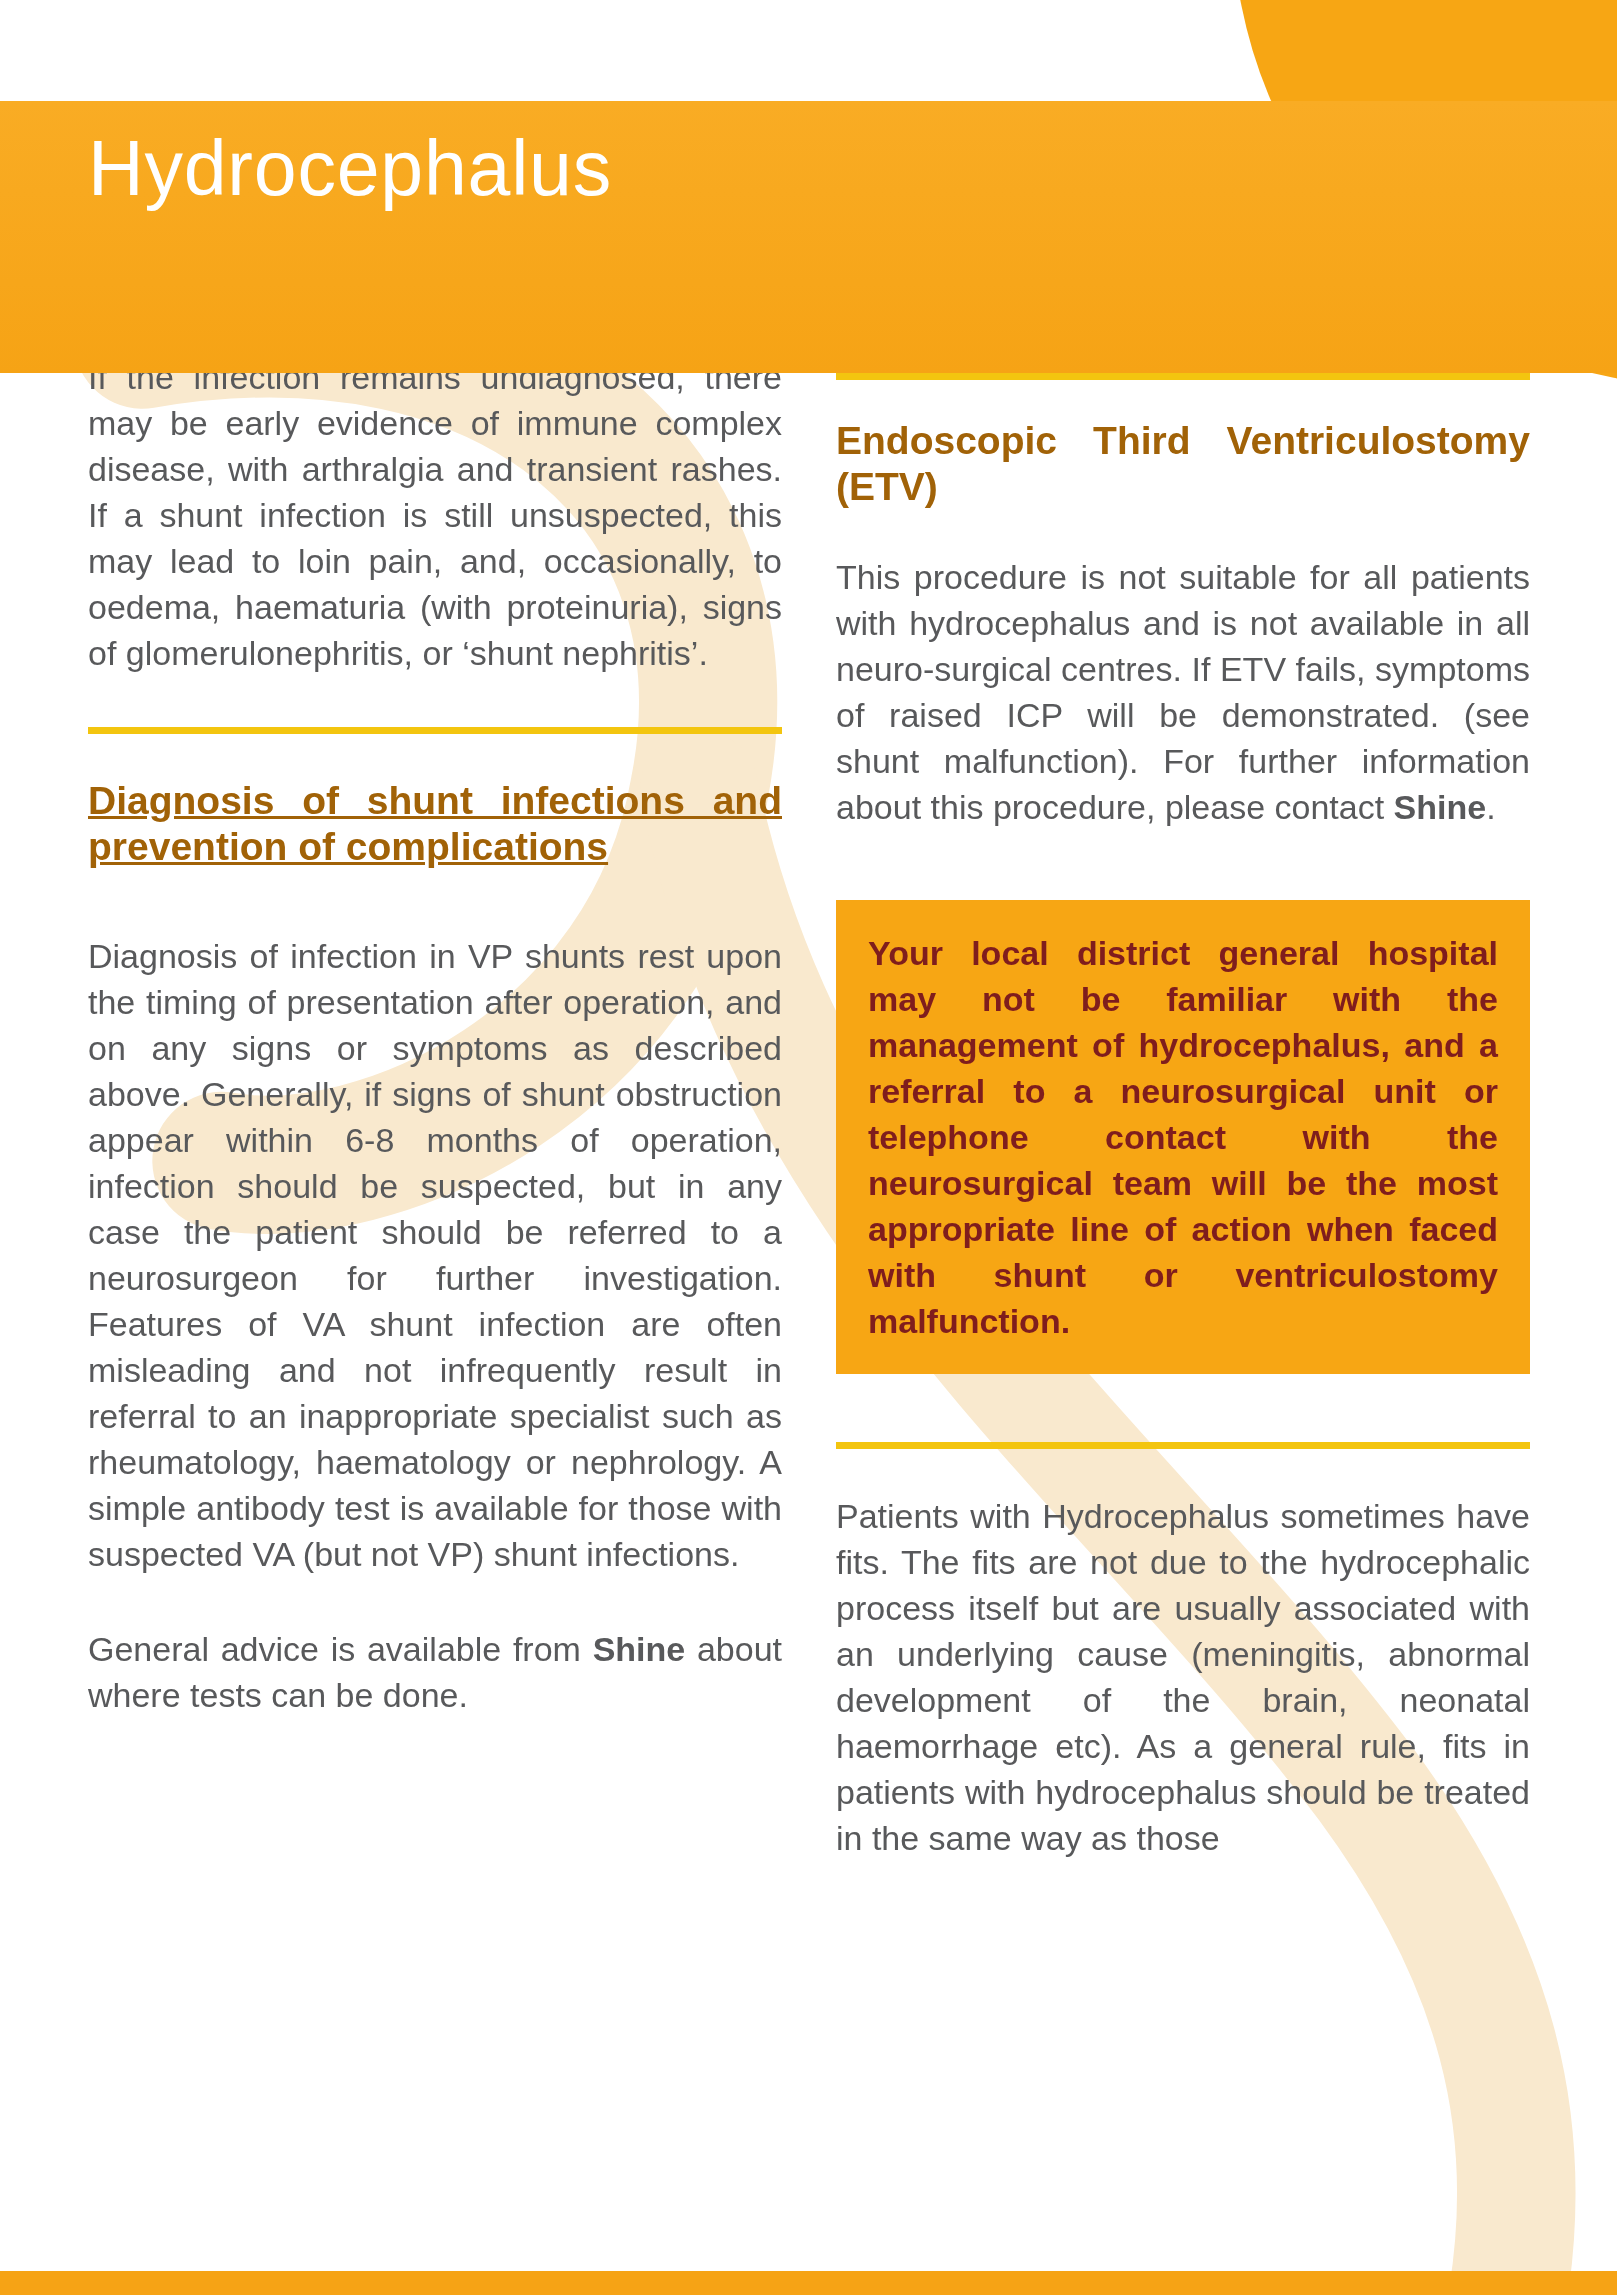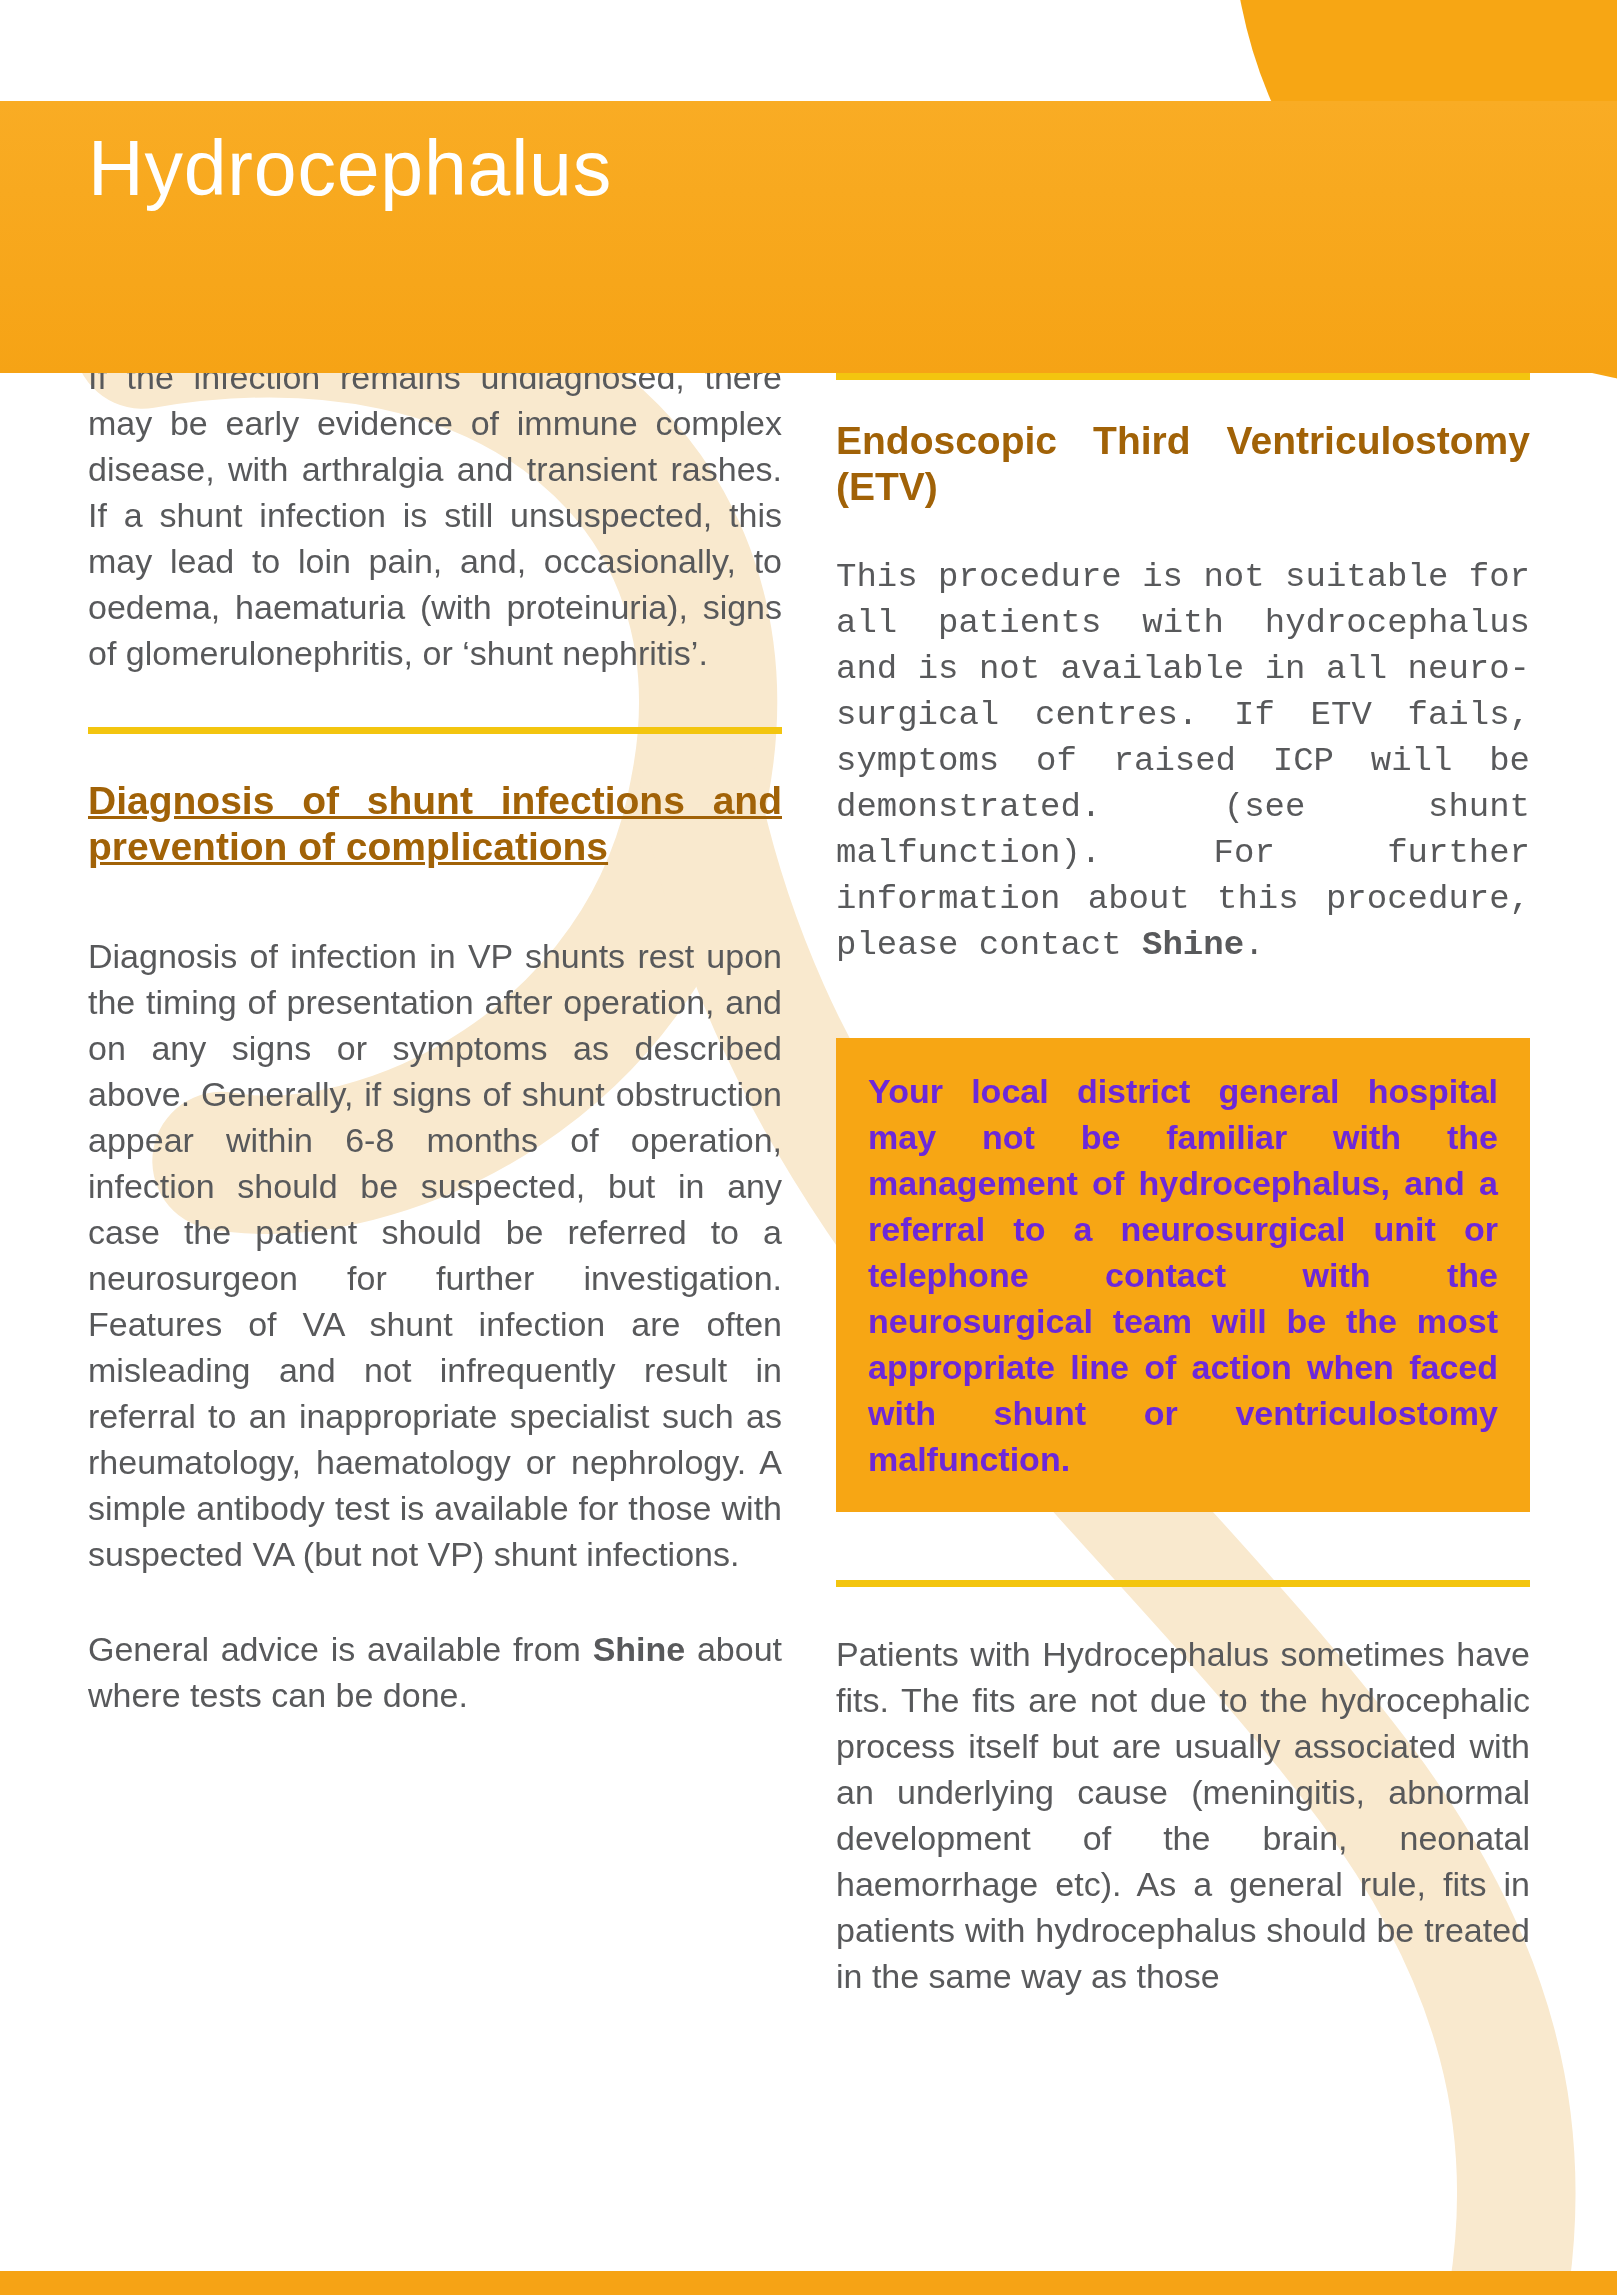--- a/index.html
+++ b/index.html
@@ -47,26 +47,26 @@
   strong { font-weight:bold; }
 
   
   .l-rule      { margin-top:51px; }
   .l-heading   { margin-top:44px;text-decoration:underline; }
   .l-para2     { margin-top:63px; }
   .l-para3     { margin-top:49px; }
 
   .r-rule1     { margin-top:19px; }
   .r-heading1  { margin-top:38px; }
-  .r-para1     { margin-top:44px;font-family:Liberation Mono, monospace; }
+  .r-para1     { margin-top:44px; }
   .callout {
     margin-top:70px;
     background:#F7A614;
     padding:30px 32px;
-    color:#6d28d9;
+    color:#7f1d1d;
   }
   .callout p { font-weight:bold; text-align:justify; text-align-last:left; }
   .r-rule2     { margin-top:68px; }
   .r-heading2  { margin-top:38px; }
   .r-para2     { margin-top:44px; }
 
   .footer-strip {
     position:absolute; left:0; bottom:0; width:1618px; height:24px;
     background:#F6A315; z-index:2;
   }

